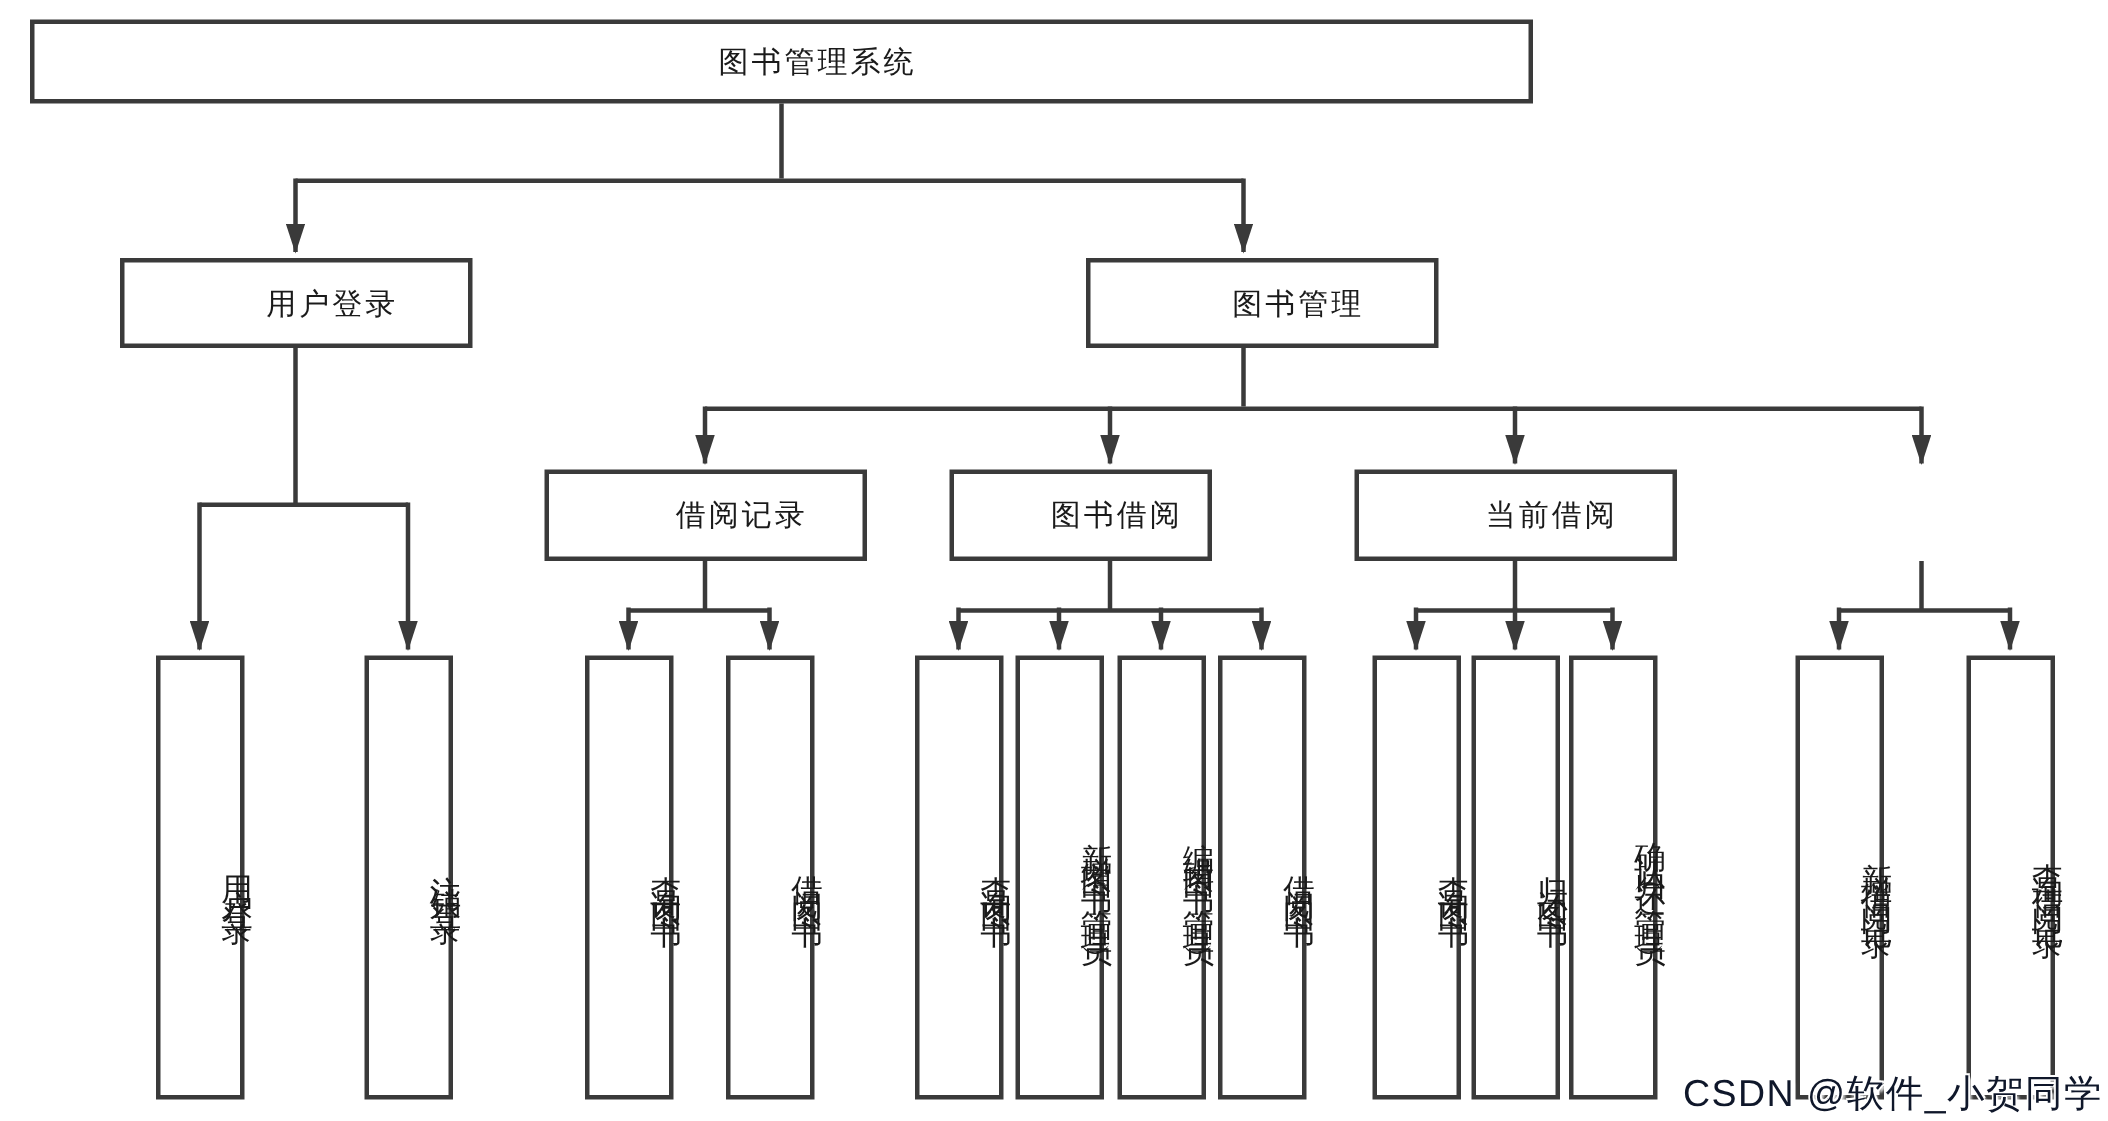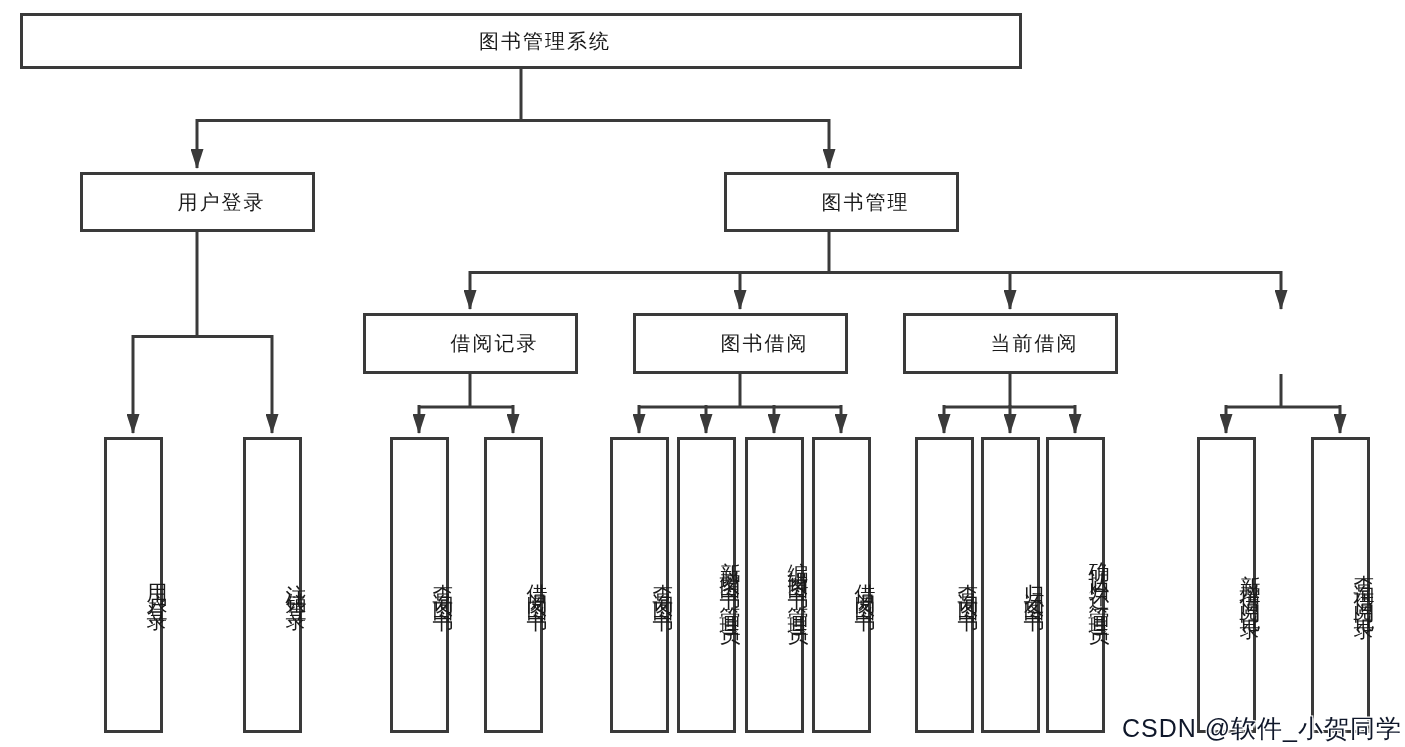--- a/index.html
+++ b/index.html
@@ -100,21 +100,21 @@
       <path d="M1340 405 V433" marker-end="url(#ah)"></path>
     </g>
   </svg>
 
   <div class="node" style="left:20px;top:13px;width:1002px;height:56px;">图书管理系统</div>
 
   <div class="node" style="left:80px;top:172px;width:235px;height:60px;">用户登录</div>
   <div class="node" style="left:724px;top:172px;width:235px;height:60px;">图书管理</div>
 
   <div class="node" style="left:363px;top:313px;width:215px;height:61px;">借阅记录</div>
-  <div class="node" style="left:633px;top:313px;width:215px;height:61px;">图书借阅</div>
+  <div class="node" style="left:633px;top:313px;width:175px;height:61px;">图书借阅</div>
   <div class="node" style="left:903px;top:313px;width:215px;height:61px;">当前借阅</div>
 
   <div class="node vnode" style="left:104px;top:437px;width:59px;height:296px;">用户登录</div>
   <div class="node vnode" style="left:243px;top:437px;width:59px;height:296px;">注销登录</div>
 
   <div class="node vnode" style="left:390px;top:437px;width:59px;height:296px;">查询图书</div>
   <div class="node vnode" style="left:484px;top:437px;width:59px;height:296px;">借阅图书</div>
 
   <div class="node vnode" style="left:610px;top:437px;width:59px;height:296px;">查询图书</div>
   <div class="node vnode" style="left:677px;top:437px;width:59px;height:296px;">新增图书（管理员）</div>

